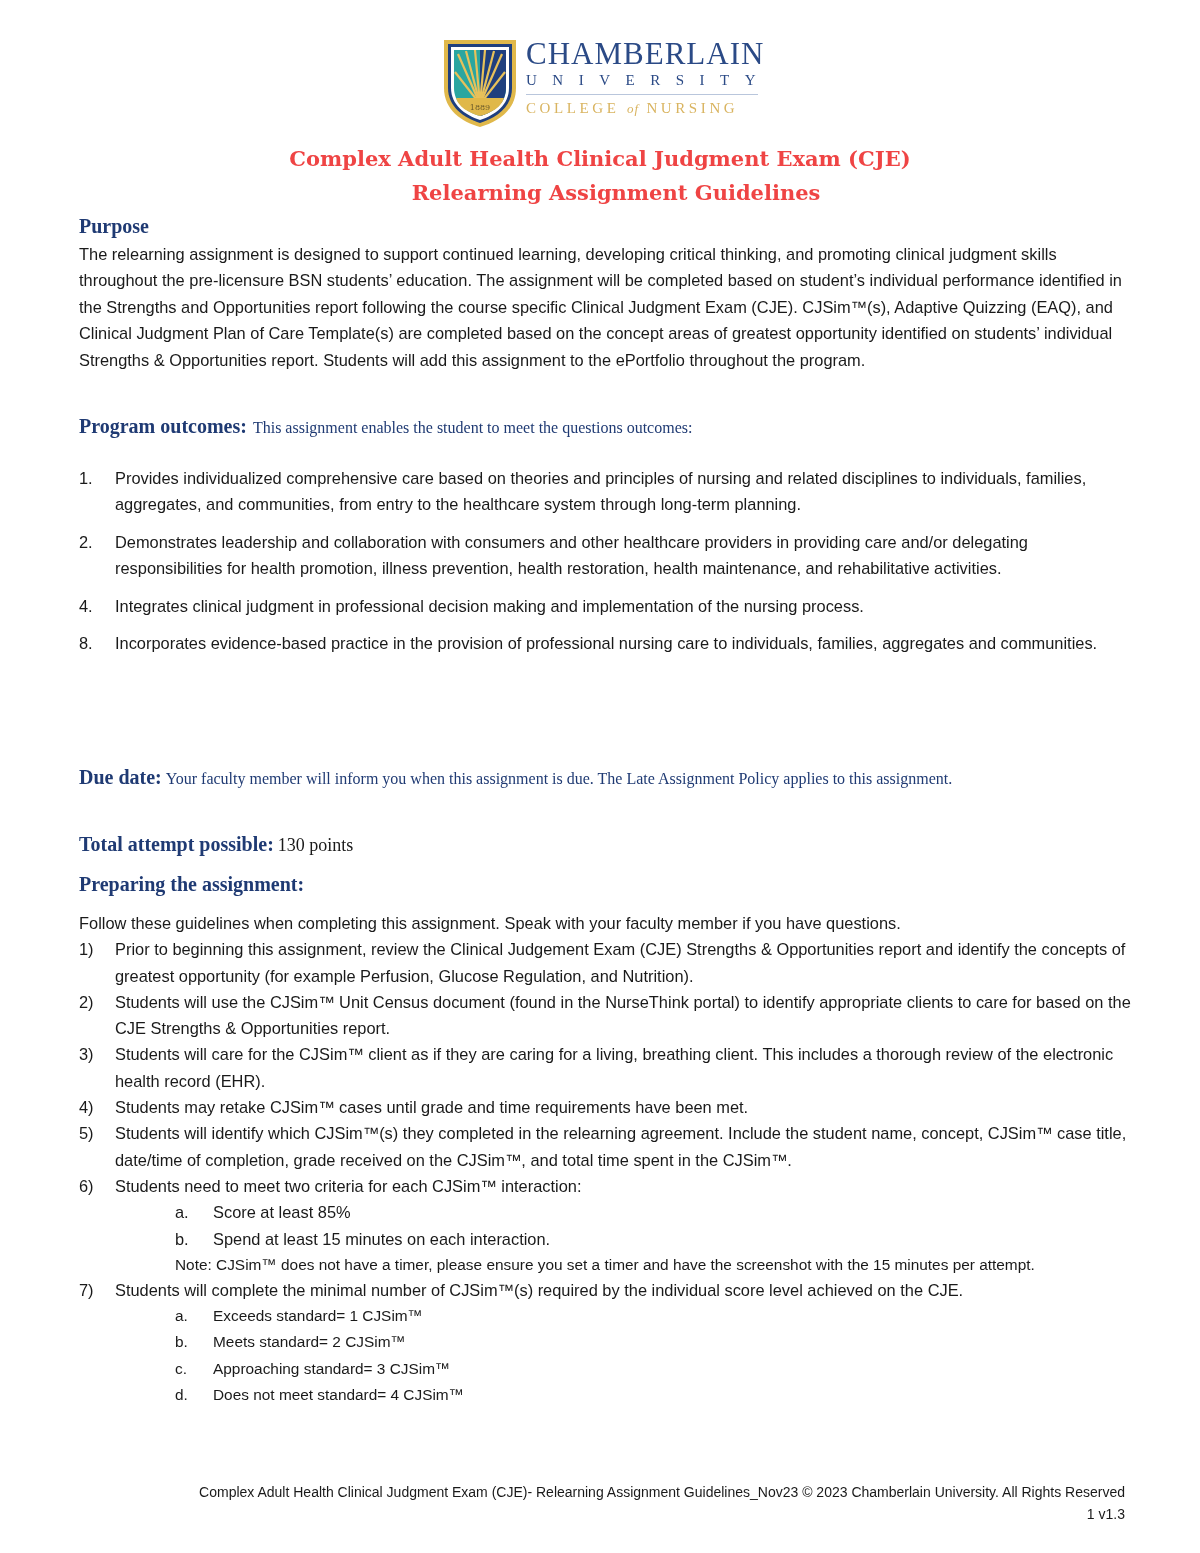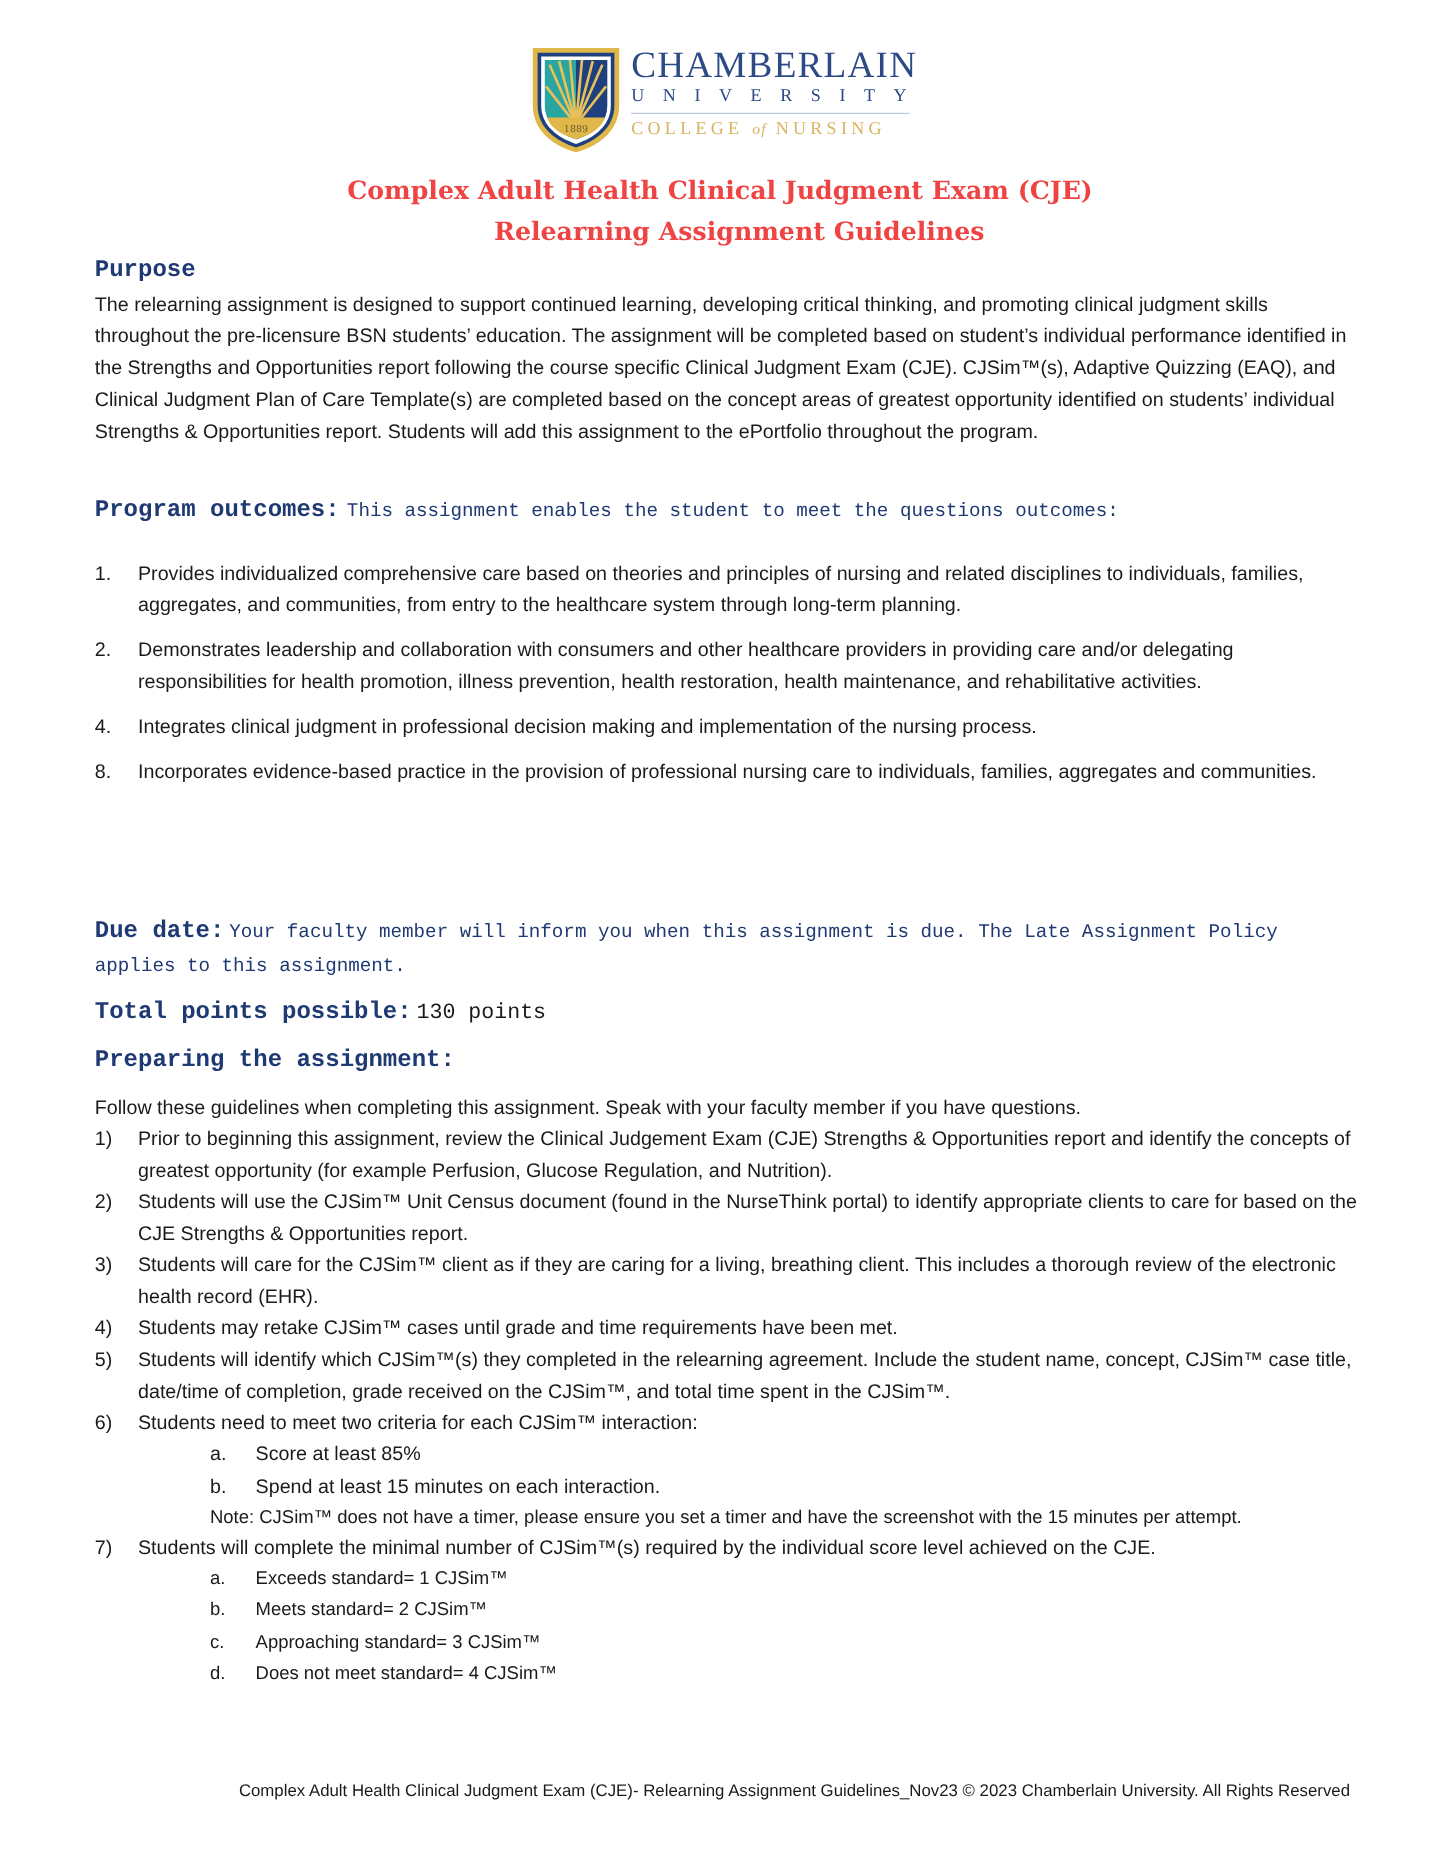--- a/index.html
+++ b/index.html
@@ -21,21 +21,21 @@
   .wm-3 i { font-size: 13px; letter-spacing: 1px; }
 
   
   .title { position: absolute; left: 0; width: 1200px; text-align: center;
            font-family: "DejaVu Serif", "Liberation Serif", serif; font-weight: bold; color: #ef4444;
            font-size: 21px; line-height: 31px; }
   .title.t1 { top: 143px; }
   .title.t2 { top: 177px; padding-left: 16px; }
 
   .heading { position: absolute; left: 79px; font-weight: bold; color: #1f3a73; font-size: 20px; line-height: 26px;
-             font-family: Liberation Mono, monospace; }
+             font-family: Liberation Serif, serif; }
   .heading .sub { font-weight: normal; color: #1f3a73; font-size: 16px; margin-left: 6px; }
   .heading .val { font-weight: normal; color: #1a1a1a; font-size: 18px; margin-left: 4px; }
 
   .para { position: absolute; left: 79px; width: 1050px; font-size: 16.4px; line-height: 26.4px; color: #1a1a1a; }
 
   .olist { position: absolute; left: 79px; width: 1050px; font-size: 16.4px; line-height: 26.4px; }
   .oitem { position: relative; padding-left: 36px; }
   .oitem .num { position: absolute; left: 0; top: 0; }
 
   .steps { position: absolute; left: 79px; top: 910px; width: 1060px; font-size: 16.4px; line-height: 26.3px; }
@@ -105,21 +105,21 @@
     <div class="oitem">
       <span class="num">8.</span><span>Incorporates evidence-based practice in the provision of professional nursing care to individuals, families, aggregates and communities.</span>
     </div>
   </div>
 
   <div class="heading" style="top:763px; width:1050px; line-height:28px;">
     <span>Due date:</span><span class="sub" style="margin-left:4px;">Your faculty member will inform you when this assignment is due. The Late Assignment Policy applies to this assignment.</span>
   </div>
 
   <div class="heading" style="top:831px;">
-    <span>Total points possible:</span><span class="val">130 points</span>
+    <span>Total attempt possible:</span><span class="val">130 points</span>
   </div>
 
   <div class="heading" style="top:871px;">Preparing the assignment:</div>
 
   <div class="steps">
     <div>Follow these guidelines when completing this assignment. Speak with your faculty member if you have questions.</div>
     <div class="step"><span class="num">1)</span><span>Prior to beginning this assignment, review the Clinical Judgement Exam (CJE) Strengths &amp; Opportunities report and identify the concepts of greatest opportunity (for example Perfusion, Glucose Regulation, and Nutrition).</span></div>
     <div class="step"><span class="num">2)</span><span>Students will use the CJSim™ Unit Census document (found in the NurseThink portal) to identify appropriate clients to care for based on the CJE Strengths &amp; Opportunities report.</span></div>
     <div class="step"><span class="num">3)</span><span>Students will care for the CJSim™ client as if they are caring for a living, breathing client. This includes a thorough review of the electronic health record (EHR).</span></div>
     <div class="step"><span class="num">4)</span><span>Students may retake CJSim™ cases until grade and time requirements have been met.</span></div>
@@ -129,13 +129,14 @@
     <div class="sub-item"><span class="num">b.</span><span>Spend at least 15 minutes on each interaction.</span></div>
     <div class="note">Note: CJSim™ does not have a timer, please ensure you set a timer and have the screenshot with the 15 minutes per attempt.</div>
     <div class="step"><span class="num">7)</span><span>Students will complete the minimal number of CJSim™(s) required by the individual score level achieved on the CJE.</span></div>
     <div class="sub-item small"><span class="num">a.</span><span>Exceeds standard= 1 CJSim™</span></div>
     <div class="sub-item small"><span class="num">b.</span><span>Meets standard= 2 CJSim™</span></div>
     <div class="sub-item small"><span class="num">c.</span><span>Approaching standard= 3 CJSim™</span></div>
     <div class="sub-item small"><span class="num">d.</span><span>Does not meet standard= 4 CJSim™</span></div>
   </div>
 
   <div class="footer f1">Complex Adult Health Clinical Judgment Exam (CJE)- Relearning Assignment Guidelines_Nov23   © 2023 Chamberlain University. All Rights Reserved</div>
+  <div class="footer f2">1 v1.3</div>
 </div>
 
 </body></html>

